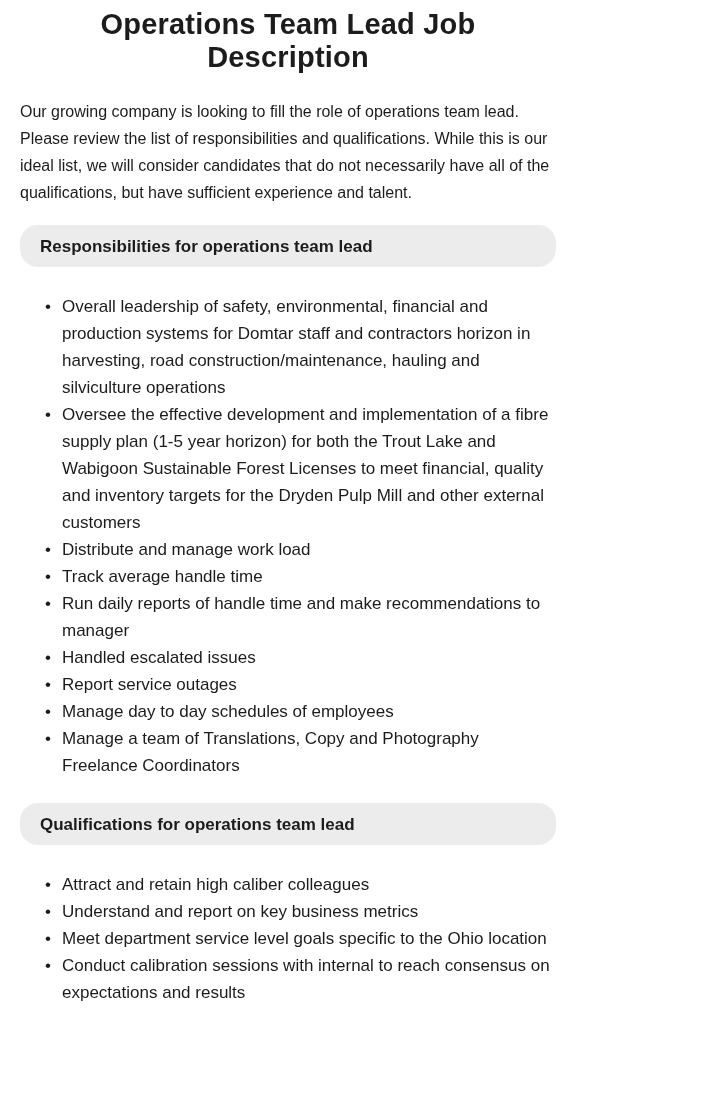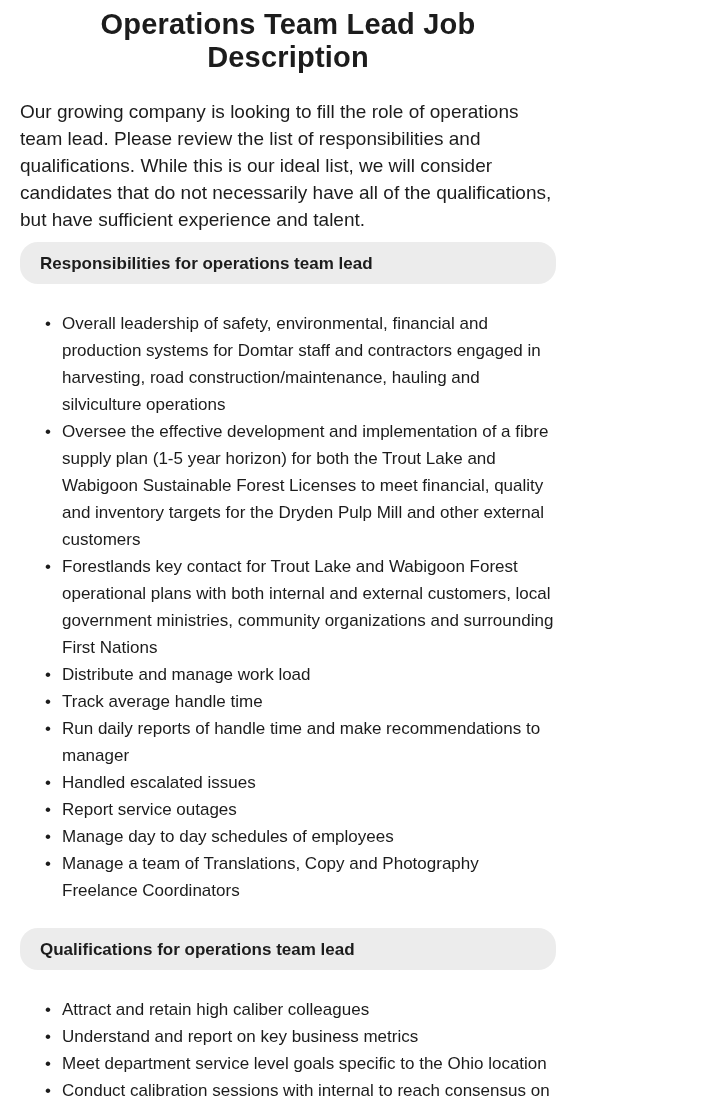--- a/index.html
+++ b/index.html
@@ -16,23 +16,23 @@
   }
   .doc-title {
     font-size: 29px;
     font-weight: bold;
     text-align: center;
     letter-spacing: 0.2px;
     margin-top: 2px;
     margin-bottom: 24px;
   }
   .intro {
-    font-size: 19px;
+    font-size: 16px;
     line-height: 27px;
-    margin-bottom: 9px;
+    margin-bottom: 19px;
   }
   .section-header {
     background: #ececec;
     font-size: 17px;
     font-weight: bold;
     line-height: 21px;
     padding: 11px 5px 10px 20px;
     margin-top: 24px;
     border-radius: 18px;
   }
@@ -59,23 +59,22 @@
 
 <div class="page">
 
   <h1 class="doc-title">Operations Team Lead Job Description</h1>
 
   <p class="intro">Our growing company is looking to fill the role of operations team lead. Please review the list of responsibilities and qualifications. While this is our ideal list, we will consider candidates that do not necessarily have all of the qualifications, but have sufficient experience and talent.</p>
 
   <div class="section-header">Responsibilities for operations team lead</div>
 
   <ul class="bullet-list">
-    <li>Overall leadership of safety, environmental, financial and production systems for Domtar staff and contractors engaged in harvesting, road construction/maintenance, hauling and silviculture operations</li>
+    <li>Overall leadership of safety, environmental, financial and production systems for Domtar staff and contractors horizon in harvesting, road construction/maintenance, hauling and silviculture operations</li>
     <li>Oversee the effective development and implementation of a fibre supply plan (1-5 year horizon) for both the Trout Lake and Wabigoon Sustainable Forest Licenses to meet financial, quality and inventory targets for the Dryden Pulp Mill and other external customers</li>
-    <li>Forestlands key contact for Trout Lake and Wabigoon Forest operational plans with both internal and external customers, local government ministries, community organizations and surrounding First Nations</li>
     <li>Distribute and manage work load</li>
     <li>Track average handle time</li>
     <li>Run daily reports of handle time and make recommendations to manager</li>
     <li>Handled escalated issues</li>
     <li>Report service outages</li>
     <li>Manage day to day schedules of employees</li>
     <li>Manage a team of Translations, Copy and Photography Freelance Coordinators</li>
   </ul>
 
   <div class="section-header">Qualifications for operations team lead</div>

